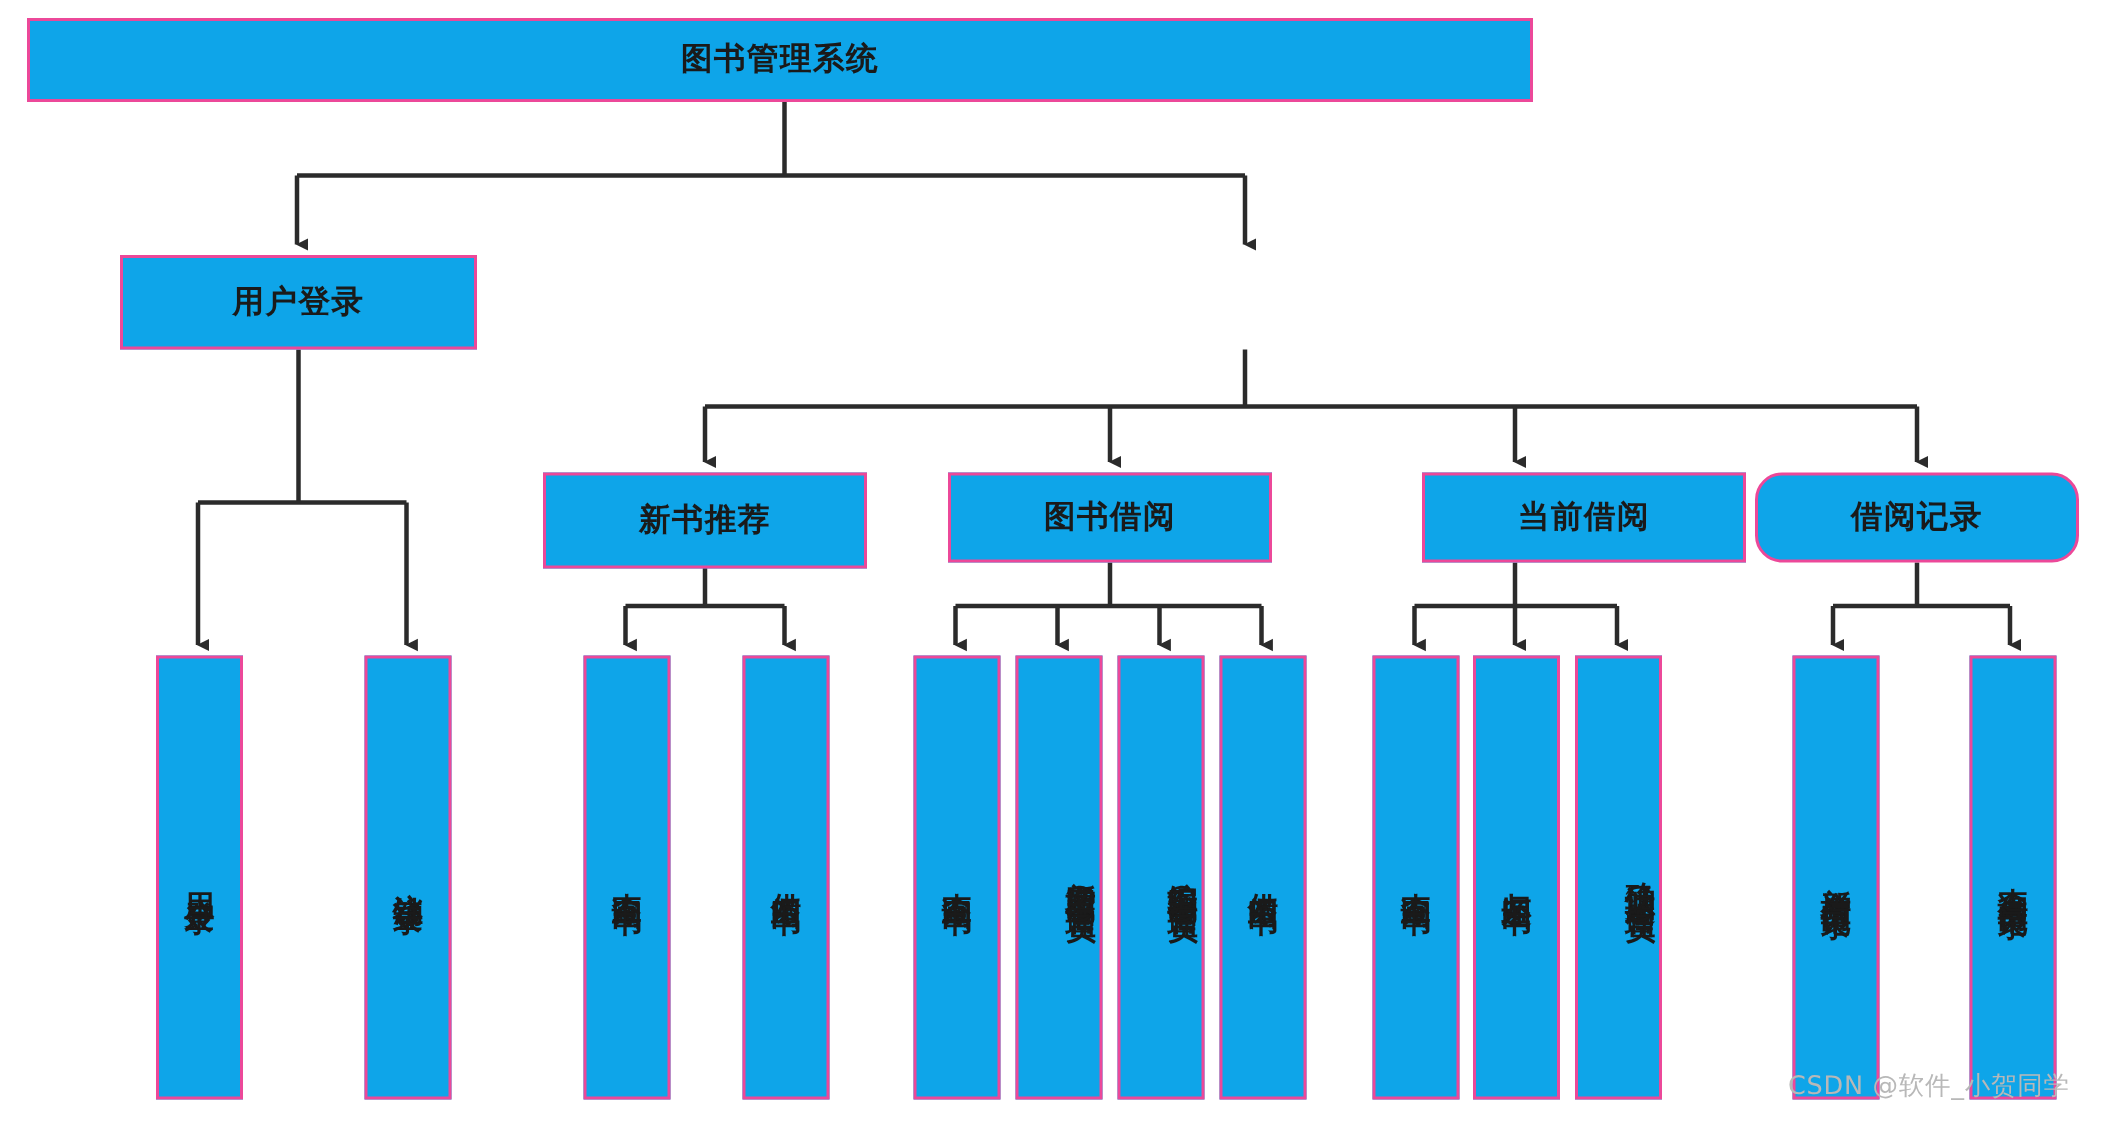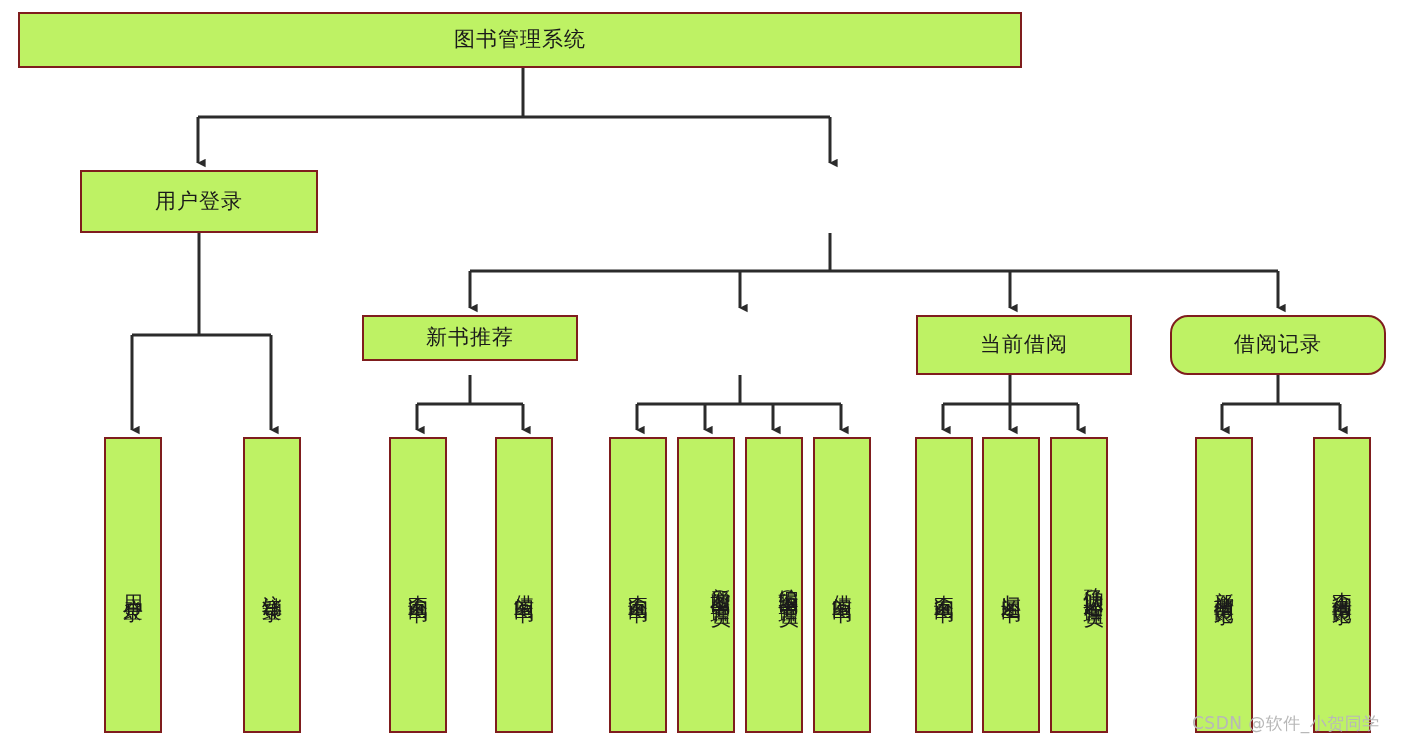--- a/index.html
+++ b/index.html
@@ -20,26 +20,27 @@
   #edge-layer {
     position: absolute;
     left: 0;
     top: 0;
     width: 1405px;
     height: 747px;
   }
   .node {
     position: absolute;
     box-sizing: border-box;
-    border: 2px solid #7f1d1d;
-    background: #bef264;
+    border: 2px solid #ec4899;
+    background: #0ea5e9;
     display: flex;
     align-items: center;
     justify-content: center;
     color: #1a1a1a;
+    font-weight: bold;
   }
   .node.horiz {
     font-size: 21px;
     letter-spacing: 1px;
     line-height: 1.2;
   }
   .node.vert {
     writing-mode: vertical-rl;
     text-orientation: upright;
     font-size: 20px;
@@ -118,24 +119,27 @@
   </svg>
 
   <div class="node horiz" style="left:18px; top:12px; width:1004px; height:56px;">
     <span>图书管理系统</span>
   </div>
 
   <div class="node horiz" style="left:80px; top:170px; width:238px; height:63px;">
     <span>用户登录</span>
   </div>
 
-  <div class="node horiz" style="left:362px; top:315px; width:216px; height:46px;">
+  <div class="node horiz" style="left:362px; top:315px; width:216px; height:64px;">
     <span>新书推荐</span>
   </div>
-  <div class="node horiz" style="left:916px; top:315px; width:216px; height:60px;">
+  <div class="node horiz" style="left:632px; top:315px; width:216px; height:60px;">
+    <span>图书借阅</span>
+  </div>
+  <div class="node horiz" style="left:948px; top:315px; width:216px; height:60px;">
     <span>当前借阅</span>
   </div>
   <div class="node horiz" style="left:1170px; top:315px; width:216px; height:60px;border-radius:18px;">
     <span>借阅记录</span>
   </div>
 
   <div class="node vert" style="left:104px; top:437px; width:58px; height:296px;">
     <span>用户登录</span>
   </div>
   <div class="node vert" style="left:243px; top:437px; width:58px; height:296px;">

